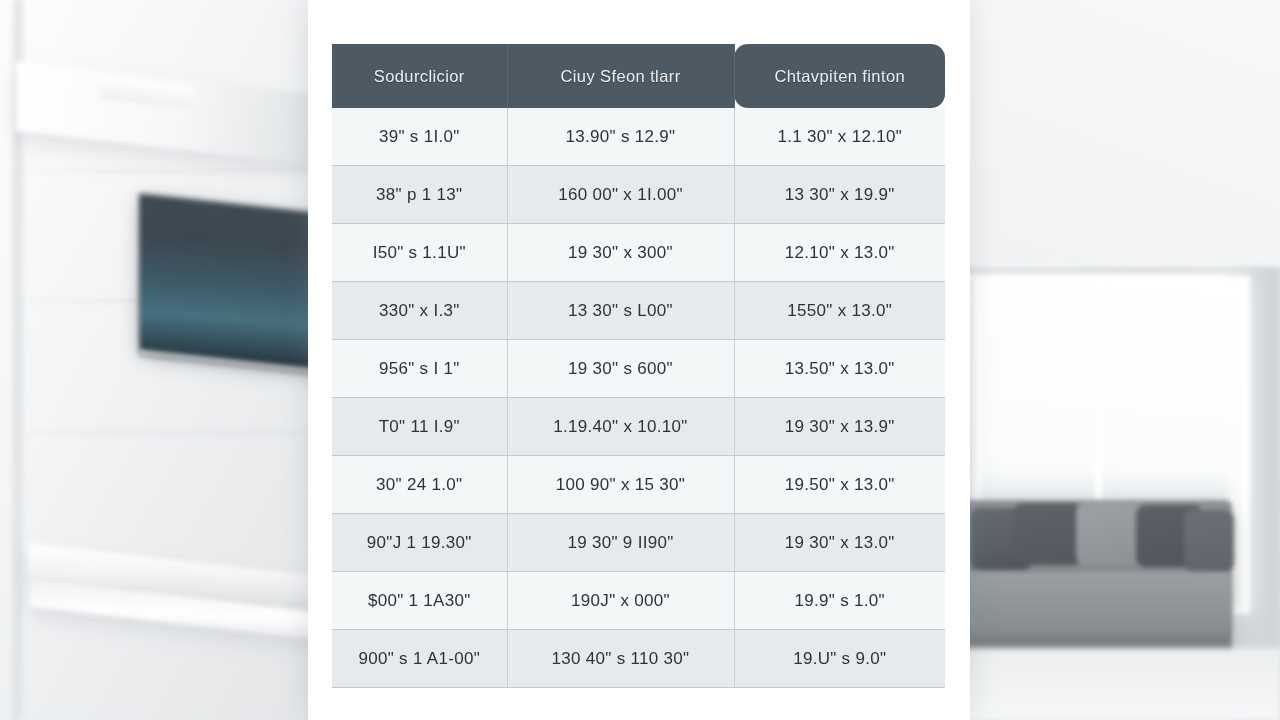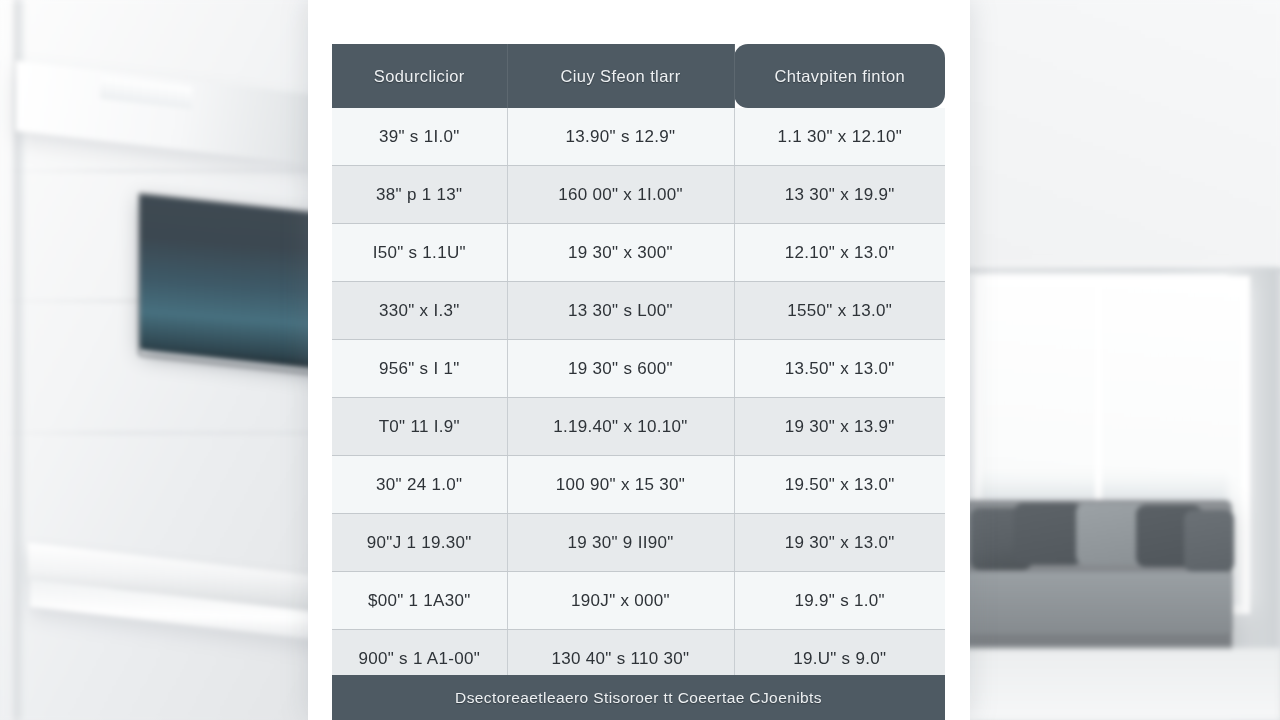--- a/index.html
+++ b/index.html
@@ -297,17 +297,14 @@
         </tr>
         <tr>
           <td>900" s 1 A1-00"</td>
           <td>130 40" s 110 30"</td>
           <td>19.U" s 9.0"</td>
         </tr>
       </tbody>
     </table>
   </div>
 
-  <div class="footer-bar">
-    <span>Dsectoreaetleaero Stisoroer tt Coeertae CJoenibts</span>
-  </div>
 
 </div>
 
 </body></html>

